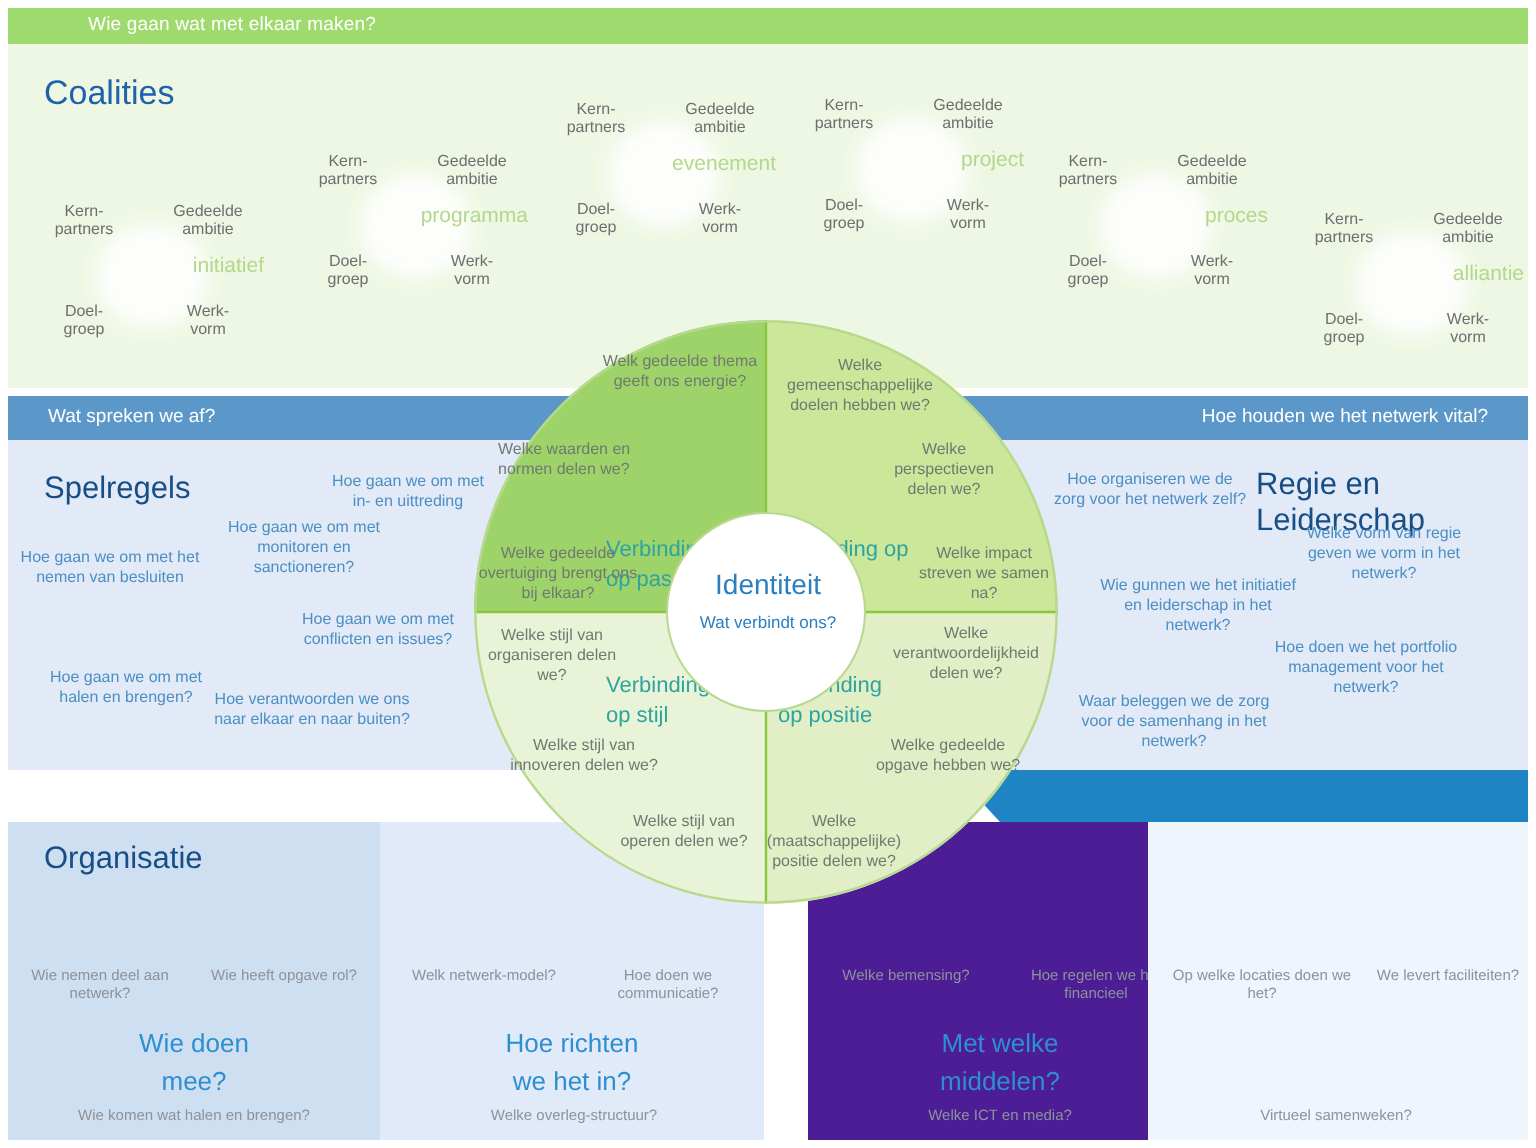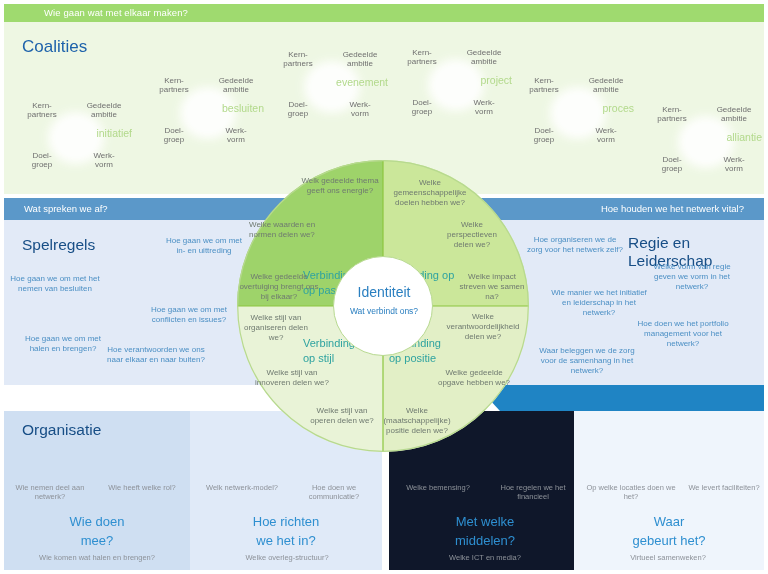--- a/index.html
+++ b/index.html
@@ -137,21 +137,21 @@
       <div class="w br">Werk-<br>vorm</div>
       <div class="name">initiatief</div>
     </div>
 
     <div class="cloud" style="left:148px;top:70px;">
       <div class="blob"></div>
       <div class="w tl">Kern-<br>partners</div>
       <div class="w tr">Gedeelde<br>ambitie</div>
       <div class="w bl">Doel-<br>groep</div>
       <div class="w br">Werk-<br>vorm</div>
-      <div class="name">besluiten</div>
+      <div class="name">programma</div>
     </div>
 
     <div class="cloud" style="left:272px;top:44px;">
       <div class="blob"></div>
       <div class="w tl">Kern-<br>partners</div>
       <div class="w tr">Gedeelde<br>ambitie</div>
       <div class="w bl">Doel-<br>groep</div>
       <div class="w br">Werk-<br>vorm</div>
       <div class="name">evenement</div>
     </div>
@@ -189,77 +189,74 @@
     <div class="bar-midblue" style="left:0;width:296px;">
       <span class="bar-label" style="left:20px;">Wat spreken we af?</span>
     </div>
 
     <div class="bar-midblue" style="left:464px;width:296px;">
       <span class="bar-label" style="right:20px;text-align:center;">Hoe houden we het netwerk vital?</span>
     </div>
 
     <div class="heading-blue" style="left:18px;top:38px;">Spelregels</div>
     <div class="q" style="left:160px;top:38px;width:80px;">Hoe gaan we om met in- en uittreding</div>
+    <div class="q" style="left:100px;top:61px;width:96px;">Hoe gaan we om met monitoren en sanctioneren?</div>
     <div class="q" style="left:6px;top:76px;width:90px;">Hoe gaan we om met het nemen van besluiten</div>
     <div class="q" style="left:142px;top:107px;width:86px;">Hoe gaan we om met conflicten en issues?</div>
     <div class="q" style="left:16px;top:136px;width:86px;">Hoe gaan we om met halen en brengen?</div>
     <div class="q" style="left:102px;top:147px;width:100px;">Hoe verantwoorden we ons naar elkaar en naar buiten?</div>
 
     <div class="heading-blue" style="left:624px;top:36px;">Regie en Leiderschap</div>
     <div class="q" style="left:522px;top:37px;width:98px;">Hoe organiseren we de zorg voor het netwerk zelf?</div>
     <div class="q" style="left:640px;top:64px;width:96px;">Welke vorm van regie geven we vorm in het netwerk?</div>
-    <div class="q" style="left:546px;top:90px;width:98px;">Wie manier we het initiatief en leiderschap in het netwerk?</div>
+    <div class="q" style="left:546px;top:90px;width:98px;">Wie gunnen we het initiatief en leiderschap in het netwerk?</div>
     <div class="q" style="left:626px;top:121px;width:106px;">Hoe doen we het portfolio management voor het netwerk?</div>
     <div class="q" style="left:528px;top:148px;width:110px;">Waar beleggen we de zorg voor de samenhang in het netwerk?</div>
   </div>
 
   <div class="band-bottom">
 
     <div class="notch" style="left:282px;border-top:26px solid #1f84c4;border-right:24px solid transparent;"></div>
     <div class="bar-darkblue" style="left:496px;width:264px;"></div>
     <div class="notch" style="left:472px;border-top:26px solid #1f84c4;border-left:24px solid transparent;"></div>
 
     <div class="panel" style="left:0;width:186px;background:#cfdff2;">
       <div class="p-title" style="left:18px;top:10px;">Organisatie</div>
       <div class="p-q" style="left:4px;top:72px;width:84px;">Wie nemen deel aan netwerk?</div>
-      <div class="p-q" style="left:98px;top:72px;width:80px;">Wie heeft welke rol?</div>
+      <div class="p-q" style="left:98px;top:72px;width:80px;">Wie heeft opgave rol?</div>
       <div class="p-big" style="top:102px;">
         <span>Wie doen</span><br>
         <span>mee?</span>
       </div>
       <div class="p-q" style="left:32px;top:142px;width:122px;">Wie komen wat halen en brengen?</div>
     </div>
 
     <div class="panel" style="left:186px;width:192px;background:#e0eaf8;">
       <div class="p-q" style="left:14px;top:72px;width:76px;">Welk netwerk-model?</div>
       <div class="p-q" style="left:106px;top:72px;width:76px;">Hoe doen we communicatie?</div>
       <div class="p-big" style="top:102px;">
         <span>Hoe richten</span><br>
         <span>we het in?</span>
       </div>
       <div class="p-q" style="left:50px;top:142px;width:94px;">Welke overleg-structuur?</div>
     </div>
 
-    <div class="panel" style="left:385px;width:192px;background:#0f172a;text-decoration:underline;">
+    <div class="panel" style="left:400px;width:192px;background:#4c1d95;text-decoration:underline;">
       <div class="p-q" style="left:10px;top:72px;width:78px;">Welke bemensing?</div>
       <div class="p-q" style="left:104px;top:72px;width:80px;">Hoe regelen we het financieel</div>
       <div class="p-big" style="top:102px;">
         <span>Met welke</span><br>
         <span>middelen?</span>
       </div>
       <div class="p-q" style="left:54px;top:142px;width:84px;">Welke ICT en media?</div>
     </div>
 
     <div class="panel" style="left:570px;width:190px;background:#eff5fc;">
       <div class="p-q" style="left:12px;top:72px;width:90px;">Op welke locaties doen we het?</div>
       <div class="p-q" style="left:114px;top:72px;width:72px;">We levert faciliteiten?</div>
-      <div class="p-big" style="top:102px;">
-        <span>Waar</span><br>
-        <span>gebeurt het?</span>
-      </div>
       <div class="p-q" style="left:52px;top:142px;width:84px;">Virtueel samenweken?</div>
     </div>
   </div>
 
   <div class="wheel">
     <svg width="292" height="292" viewBox="0 0 292 292">
 
       <path d="M146,146 L146,0 A146,146 0 0,0 0,146 Z" fill="#9ed36a"></path>
 
       <path d="M146,146 L292,146 A146,146 0 0,0 146,0 Z" fill="#cbe79a"></path>

